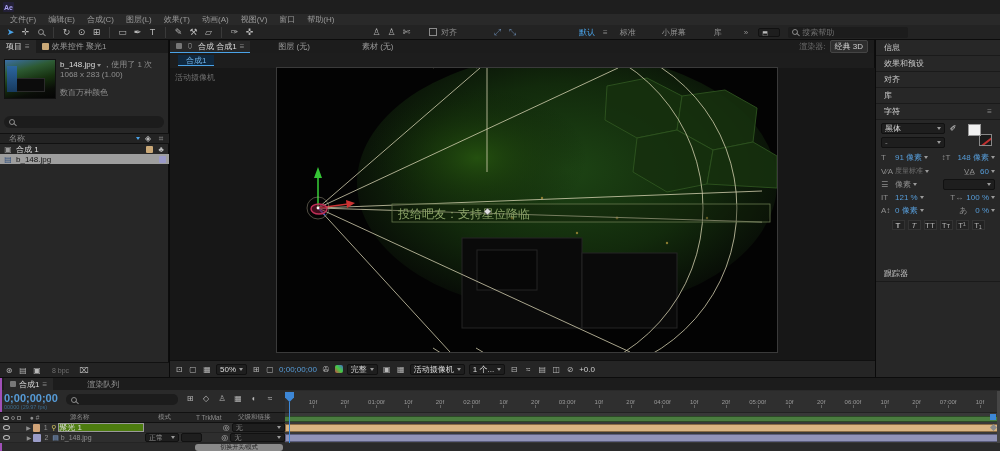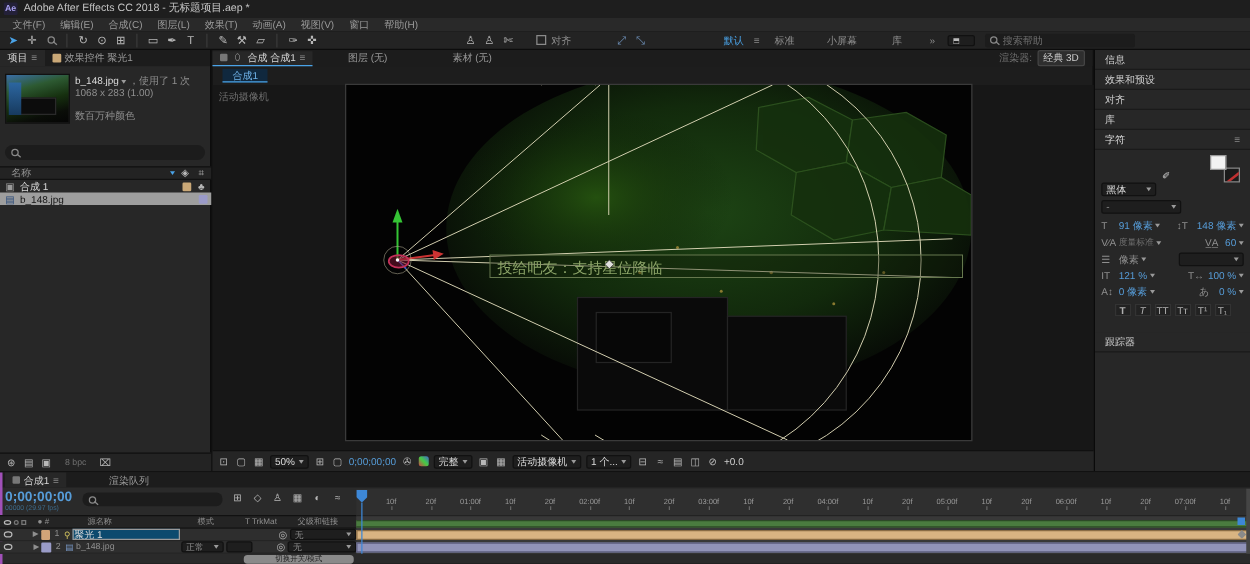--- a/index.html
+++ b/index.html
@@ -17,35 +17,34 @@
   .tab.active { background:#272727; color:#d8d8d8; }
   .burger { color:#8a8a8a; font-size:8px; }
   .caret { width:0;height:0;border-left:3px solid transparent;border-right:3px solid transparent;border-top:4px solid #9a9a9a; display:inline-block; }
   .caret.sm { border-left-width:2px;border-right-width:2px;border-top-width:3px; }
   .dd { display:inline-flex; align-items:center; gap:3px; background:#1e1e1e; border:1px solid #111; border-radius:2px; padding:0 3px; height:11px; }
   .icon { display:inline-flex; align-items:center; justify-content:center; width:13px; height:12px; color:#b8b8b8; font-size:9px; }
   .icon.sm { width:10px; height:10px; font-size:8px; }
   .mag { width:6px; height:6px; border:1px solid #8a8a8a; border-radius:50%; position:relative; display:inline-block; }
   .mag::after { content:""; position:absolute; width:4px; height:1px; background:#8a8a8a; right:-3px; bottom:-1px; transform:rotate(40deg); }
   .sep { width:1px; height:11px; background:#3a3a3a; margin:0 4px; }
-  input { background:#0c4a6e; border:1px solid #9a9a9a; color:#ddd; font-size:8px; height:9px; font-family:inherit; }
+  input { background:#4d7c0f; border:1px solid #9a9a9a; color:#ddd; font-size:8px; height:9px; font-family:inherit; }
   .eye { width:7px; height:5px; border:1px solid #bbb; border-radius:50%; display:inline-block; }
   .chip { width:8px; height:8px; border-radius:1px; display:inline-block; }
   .listrow { display:flex; align-items:center; height:10px; gap:3px; padding:0 3px; }
   .dockitem { height:16px; display:flex; align-items:center; padding:0 8px; border-bottom:1px solid #1a1a1a; background:#272727; color:#cfcfcf; }
   .tbtn { width:13px; height:10px; display:inline-flex; align-items:center; justify-content:center; color:#b0b0b0; font-size:8px; border:1px solid #333; background:#222; }
   .tick { flex:1; position:relative; text-align:center; font-size:6px; color:#9a9a9a; }
   .tick::after { content:""; position:absolute; left:50%; bottom:-3px; width:1px; height:3px; background:#666; }
 </style>
 </head>
 <body>
 
 <div class="abs row" style="left:0;top:0;width:1000px;height:14px;background:#1e1e1e;gap:5px;padding-left:3px;">
   <span style="background:#232038;color:#a8a0f0;font-weight:bold;font-size:7px;width:11px;height:10px;display:inline-flex;align-items:center;justify-content:center;border-radius:1px;">Ae</span>
-  <span style="color:#c4c4c4;font-size:8.5px;">Adobe After Effects CC 2018 - 无标题项目.aep *</span>
 </div>
 
 <div class="abs row" style="left:0;top:14px;width:1000px;height:11px;background:#292929;gap:0;padding-left:4px;">
   <span class="tab">文件(F)</span>
   <span class="tab">编辑(E)</span>
   <span class="tab">合成(C)</span>
   <span class="tab">图层(L)</span>
   <span class="tab">效果(T)</span>
   <span class="tab">动画(A)</span>
   <span class="tab">视图(V)</span>
@@ -305,21 +304,21 @@
   <div class="dockitem">
       <span>库</span>
     </div>
   <div class="dockitem" style="color:#e0e0e0;">
     <span style="flex:1;">字符</span>
     <span class="burger">≡</span>
   </div>
 
   <div style="position:relative;padding:3px 5px;height:146px;">
     <div class="row" style="gap:3px;margin-bottom:3px;">
-      <span class="dd" style="width:44px;justify-content:space-between;margin-top:23px;">
+      <span class="dd" style="width:64px;justify-content:space-between;">
         <span class="white">黑体</span>
           <span class="caret sm"></span>
       </span>
       <span class="icon sm" style="color:#cfcfcf;">✐</span>
     </div>
     <div class="row" style="gap:3px;margin-bottom:4px;">
       <span class="dd" style="width:64px;justify-content:space-between;">
         <span class="dim">-</span>
           <span class="caret sm"></span>
       </span>

